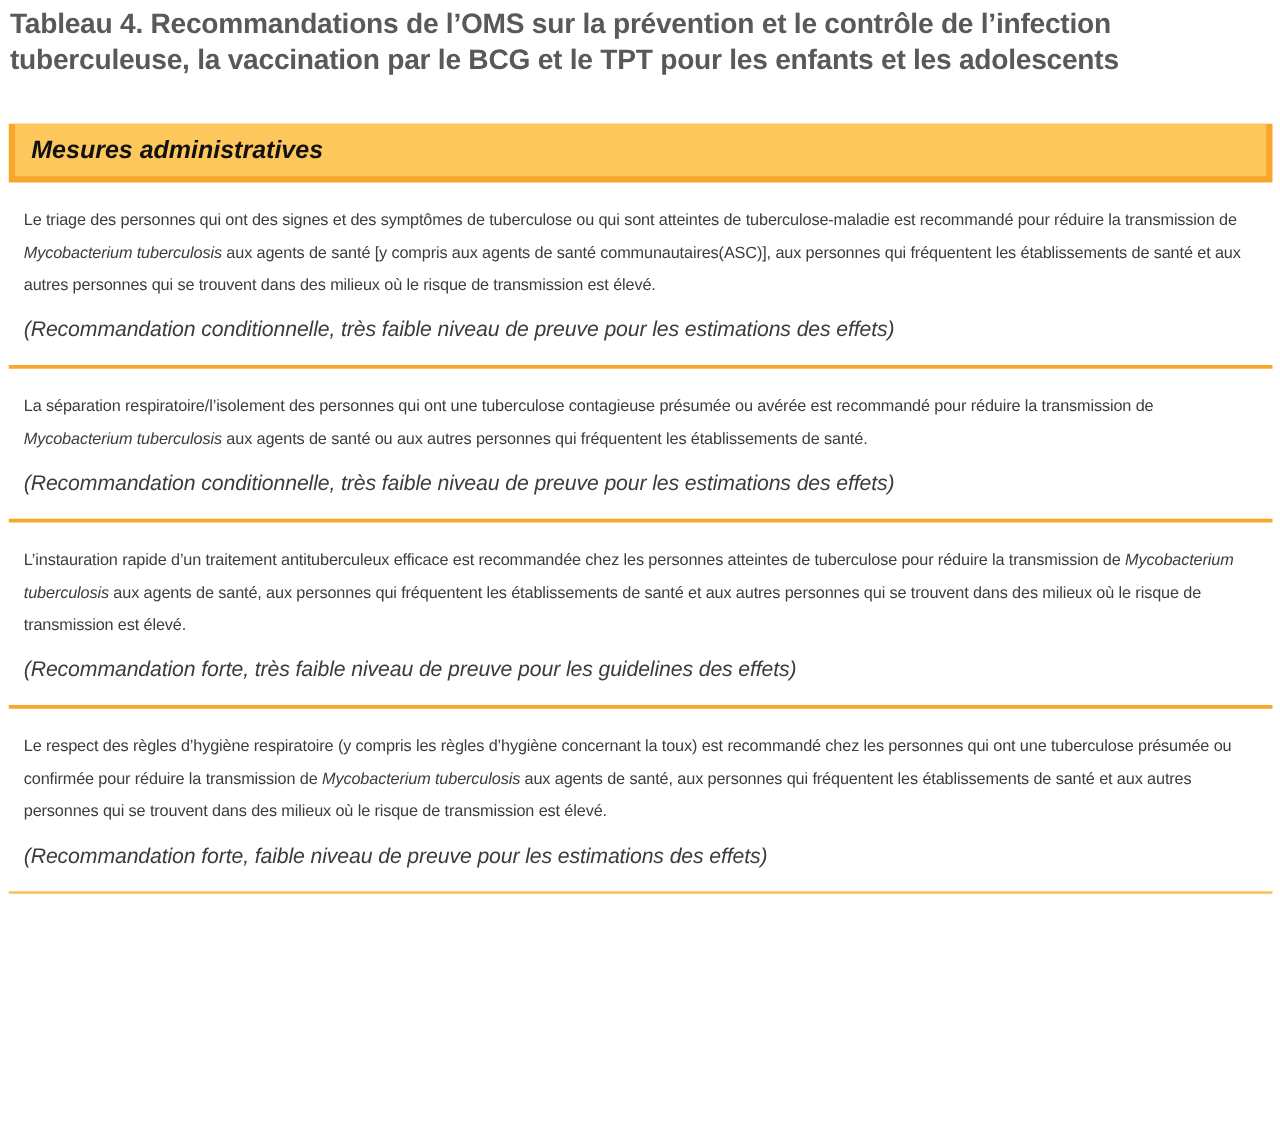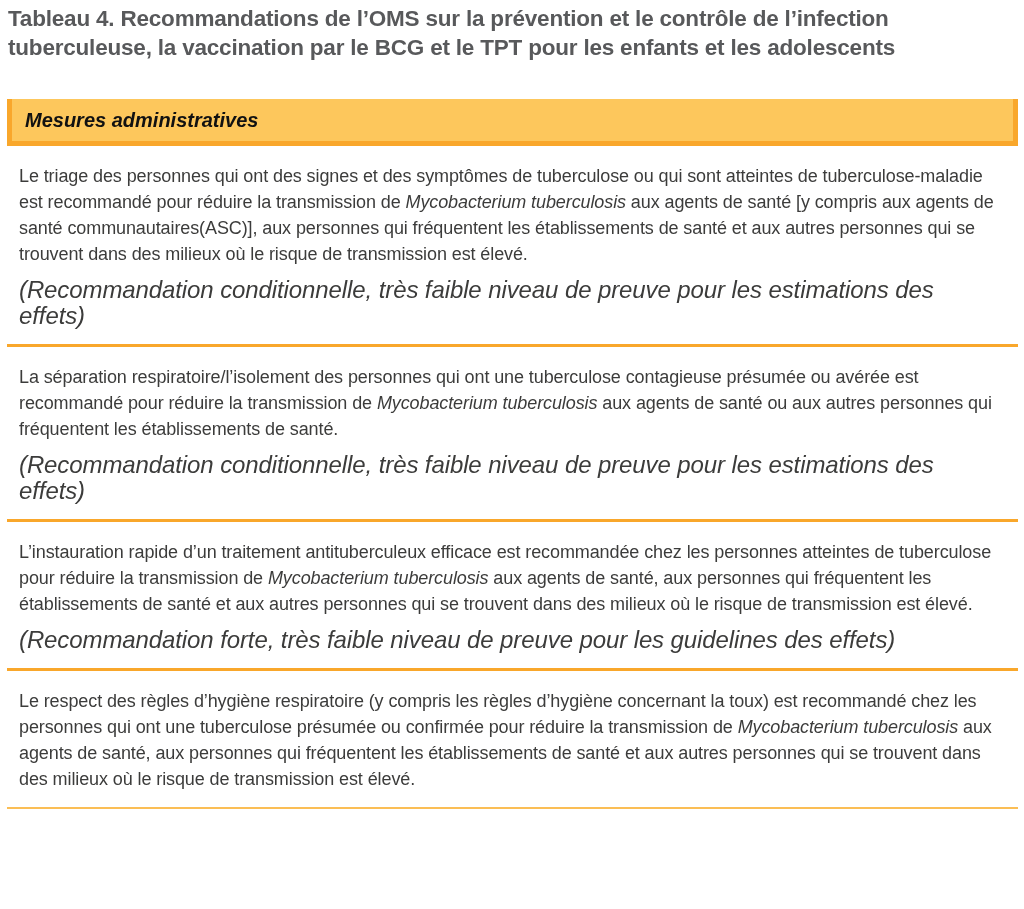--- a/index.html
+++ b/index.html
@@ -50,29 +50,29 @@
   }
   .rows { }
   .row {
     padding: 17px 18px 15px 12px;
   }
   .row + .row {
     border-top: 3px solid var(--divider-orange, #F9A72B);
   }
   .rec-text {
     margin: 0;
-    font-size: 18px;
+    font-size: 13px;
     line-height: 26px;
     letter-spacing: -0.1px;
     color: var(--body-text, #3C3C3B);
   }
   .rec-text em { font-style: italic; }
   .rec-note {
     margin: 10px 0 0 0;
-    font-size: 24px;
+    font-size: 17px;
     line-height: 26px;
     font-style: italic;
     letter-spacing: -0.1px;
     color: var(--body-text, #3C3C3B);
   }
   .bottom-rule {
     border-top: 2px solid var(--bottom-divider-orange, #FBBE55);
     height: 0;
   }
 </style>
@@ -99,19 +99,20 @@
       <p class="rec-note">(Recommandation conditionnelle, très faible niveau de preuve pour les estimations des effets)</p>
     </div>
 
     <div class="row">
       <p class="rec-text"><span>L’instauration rapide d’un traitement antituberculeux efficace est recommandée chez les personnes atteintes de tuberculose pour réduire la transmission de </span><em>Mycobacterium tuberculosis</em><span> aux agents de santé, aux personnes qui fréquentent les établissements de santé et aux autres personnes qui se trouvent dans des milieux où le risque de transmission est élevé.</span></p>
       <p class="rec-note">(Recommandation forte, très faible niveau de preuve pour les guidelines des effets)</p>
     </div>
 
     <div class="row">
       <p class="rec-text"><span>Le respect des règles d’hygiène respiratoire (y compris les règles d’hygiène concernant la toux) est recommandé chez les personnes qui ont une tuberculose présumée ou confirmée pour réduire la transmission de </span><em>Mycobacterium tuberculosis</em><span> aux agents de santé, aux personnes qui fréquentent les établissements de santé et aux autres personnes qui se trouvent dans des milieux où le risque de transmission est élevé.</span></p>
+      <p class="rec-note">(Recommandation forte, faible niveau de preuve pour les estimations des effets)</p>
     </div>
 
   </div>
 
   <div class="bottom-rule"></div>
 
 </div>
 
 </body></html>

